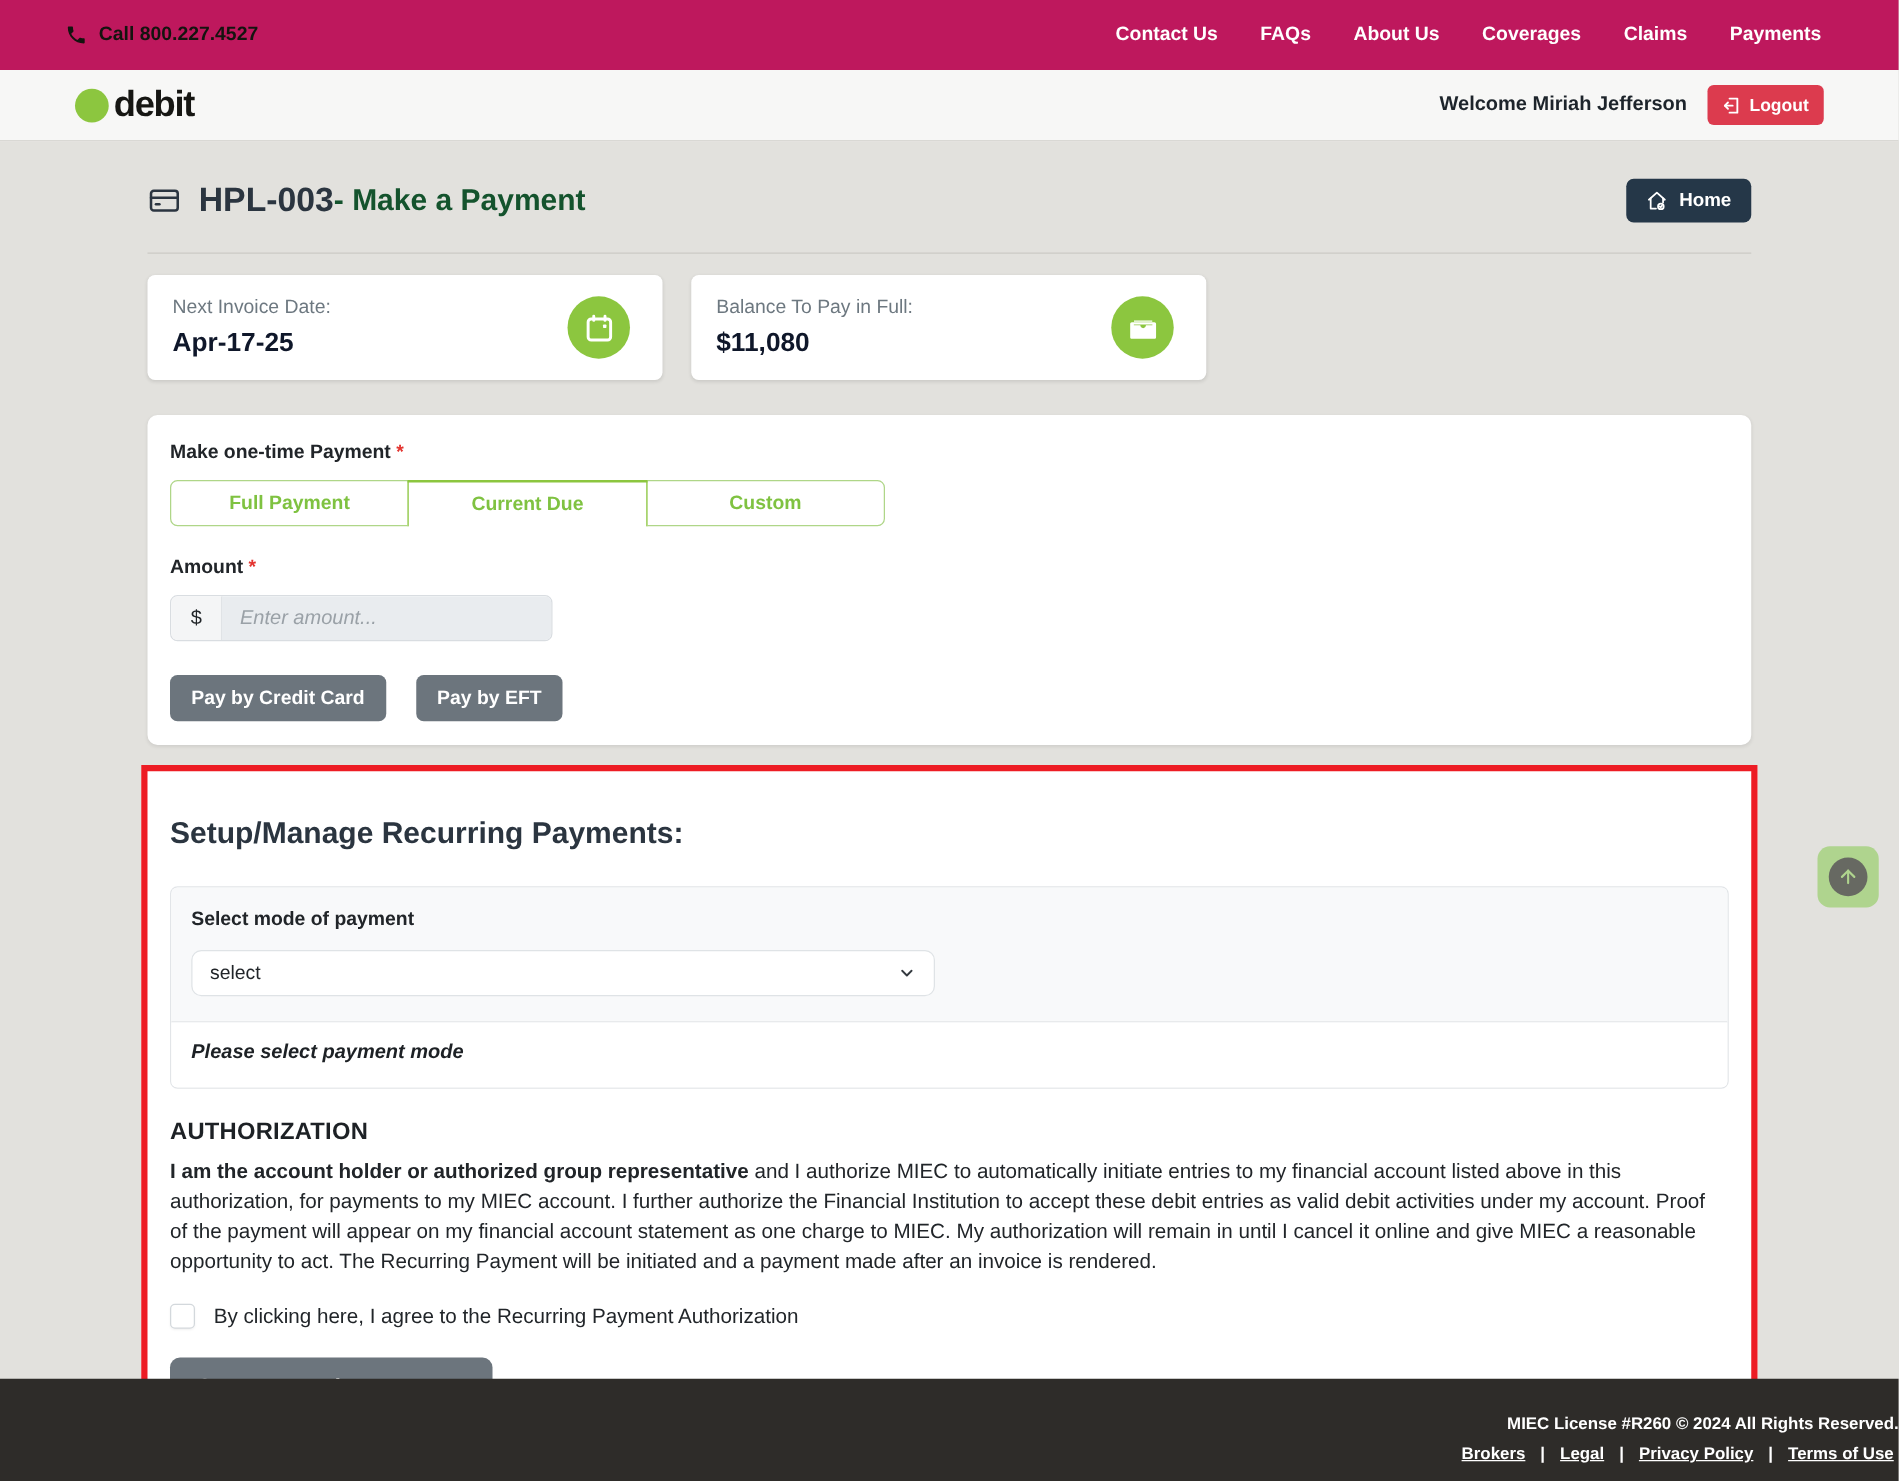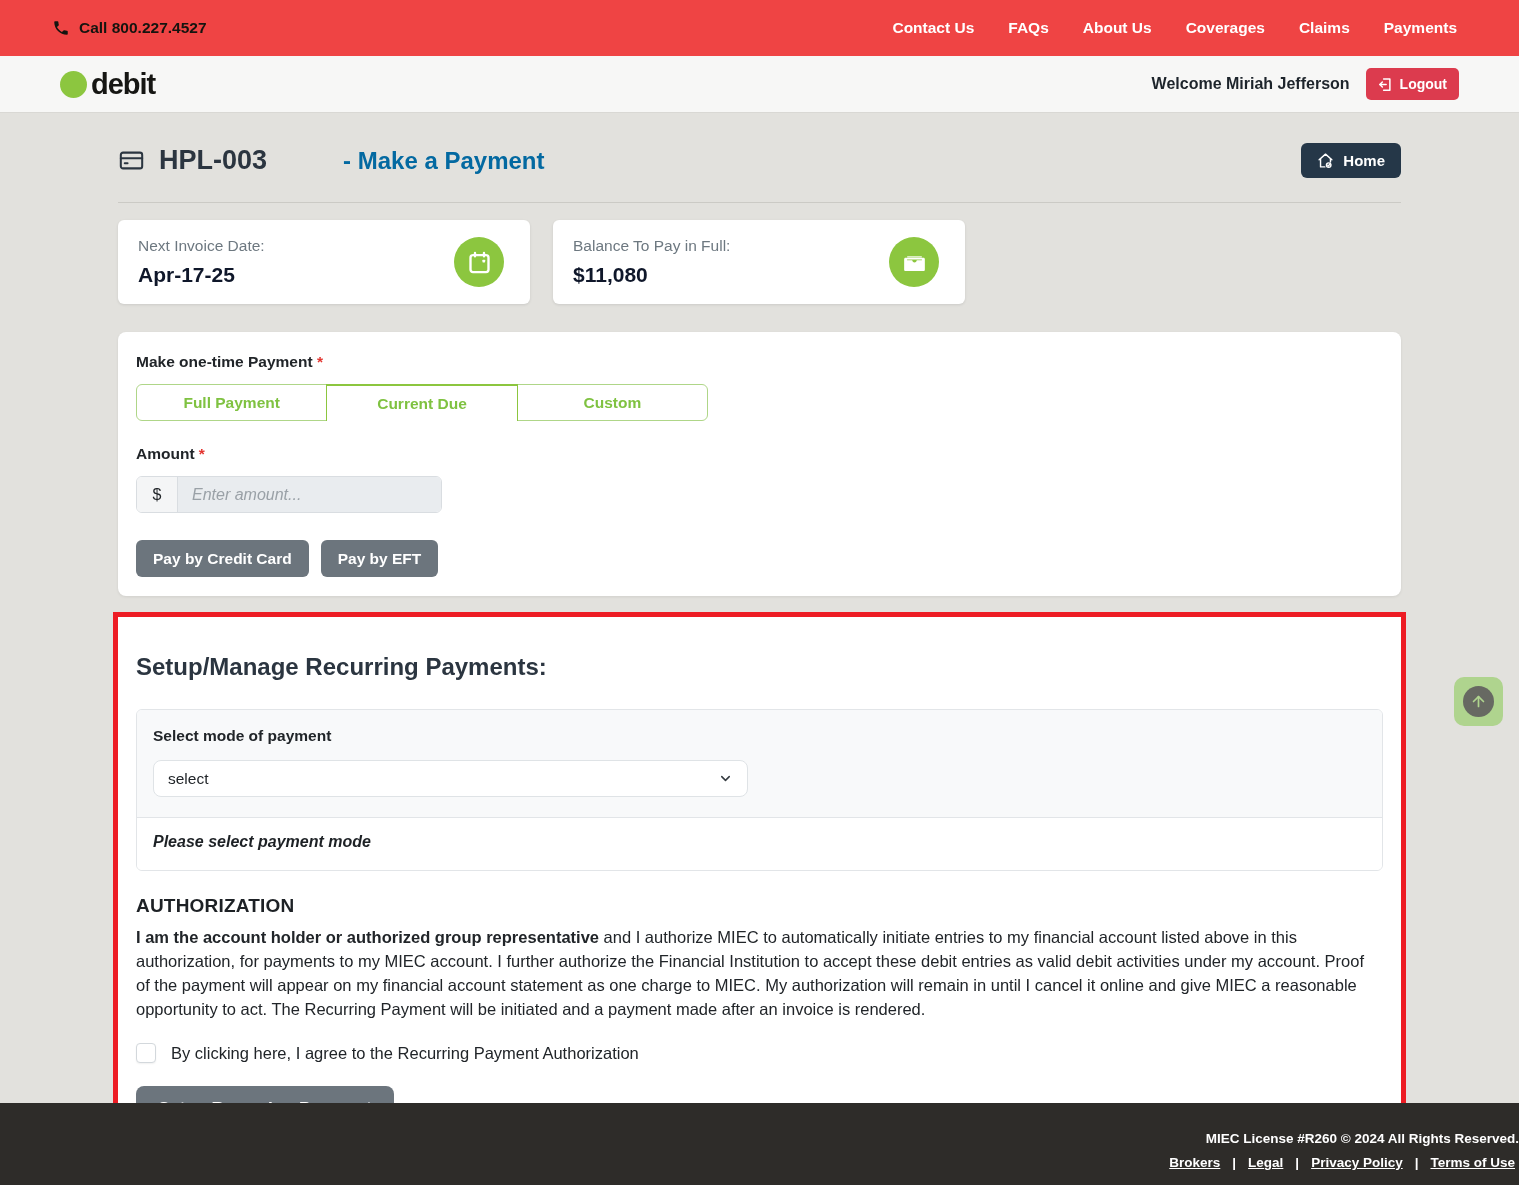--- a/index.html
+++ b/index.html
@@ -7,21 +7,21 @@
   body {
     font-family:"Liberation Sans", sans-serif;
     background:#E2E1DD;
     position:relative;
     height:1185px;
     overflow:hidden;
     color:#212529;
   }
   
   .topbar {
-    height:56px; background:#ef4444;
+    height:56px; background:#be185d;
     display:flex; align-items:center; justify-content:space-between;
     padding:0 62px 0 52px;
   }
   .topbar .phone { display:flex; align-items:center; gap:9px; color:#14140f; font-weight:bold; font-size:15.5px; }
   .topbar nav { display:flex; gap:34px; }
   .topbar nav span { color:#fff; font-weight:bold; font-size:15.5px; cursor:pointer; }
   
   .header {
     height:57px; background:#f7f7f6; border-bottom:1px solid #d9d8d4;
     display:flex; align-items:center; justify-content:space-between;
@@ -37,21 +37,21 @@
     font-weight:bold; font-size:14px; padding:8px 12px;
     display:flex; align-items:center; gap:7px; cursor:pointer;
     font-family:"Liberation Sans", sans-serif;
   }
   
   .main { padding:30px 0 22px; }
   .container { width:1283px; margin:0 auto; }
   .title-row { display:flex; align-items:center; }
   .title-row .card-icon { margin-right:14px; display:flex; }
   .page-code { font-size:27px; font-weight:bold; color:#2b3540; }
-  .page-subtitle { font-size:24px; font-weight:bold; color:#0369a1; margin-left:76px; }
+  .page-subtitle { font-size:24px; font-weight:bold; color:#14532d; }
   .home-btn {
     margin-left:auto; background:#253748; color:#fff; border:none; border-radius:6px;
     font-weight:bold; font-size:15px; padding:9px 16px;
     display:flex; align-items:center; gap:9px; cursor:pointer;
     font-family:"Liberation Sans", sans-serif;
   }
   .title-divider { border:none; border-top:1px solid #cbcac5; margin-top:24px; }
   
   .cards-row { display:flex; gap:23px; margin-top:17px; }
   .info-card {
@@ -93,21 +93,21 @@
     width:41px; background:#f4f5f6; border-right:1px solid #d9dde1;
     display:flex; align-items:center; justify-content:center;
     font-size:16px; color:#212529;
   }
   .amount-group input {
     flex:1; border:none; outline:none; background:#e9ecef;
     padding:0 14px; font-size:16px; color:#212529;
     font-family:"Liberation Sans", sans-serif;
   }
   .amount-group input::placeholder { color:#9aa1a7; font-style:italic; }
-  .pay-buttons { display:flex; gap:12px; margin-top:27px; }
+  .pay-buttons { display:flex; gap:24px; margin-top:27px; }
   .gray-btn {
     background:#6C757D; color:#fff; border:none; border-radius:6px;
     font-weight:bold; font-size:15.5px; padding:0 17px; height:37px; cursor:pointer;
     display:flex; align-items:center; font-family:"Liberation Sans", sans-serif;
   }
   
   .recurring {
     margin:16px -5px 0; border:5px solid #ED1C24; background:#fff;
     padding:36px 18px 22px;
   }

